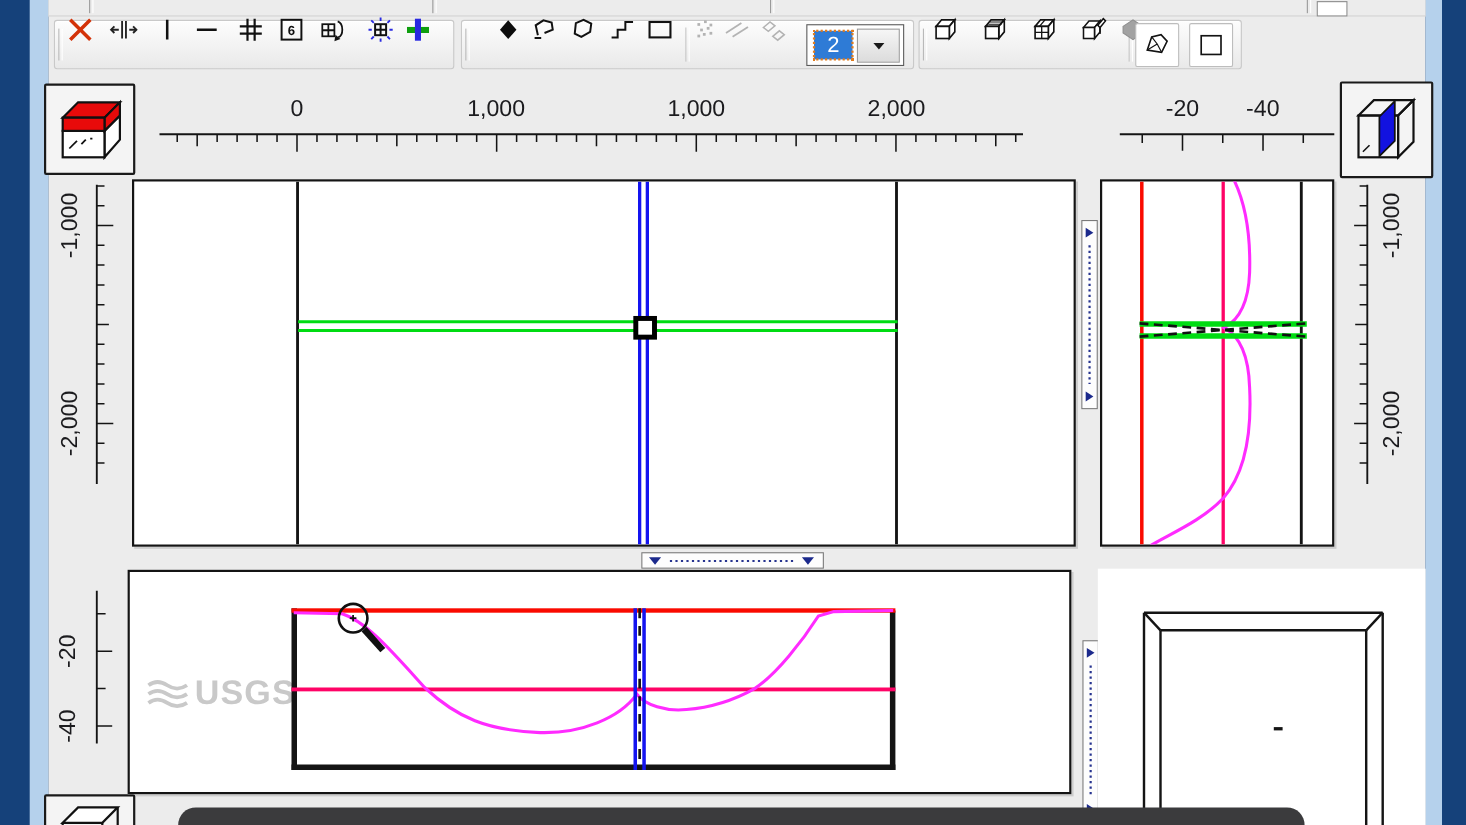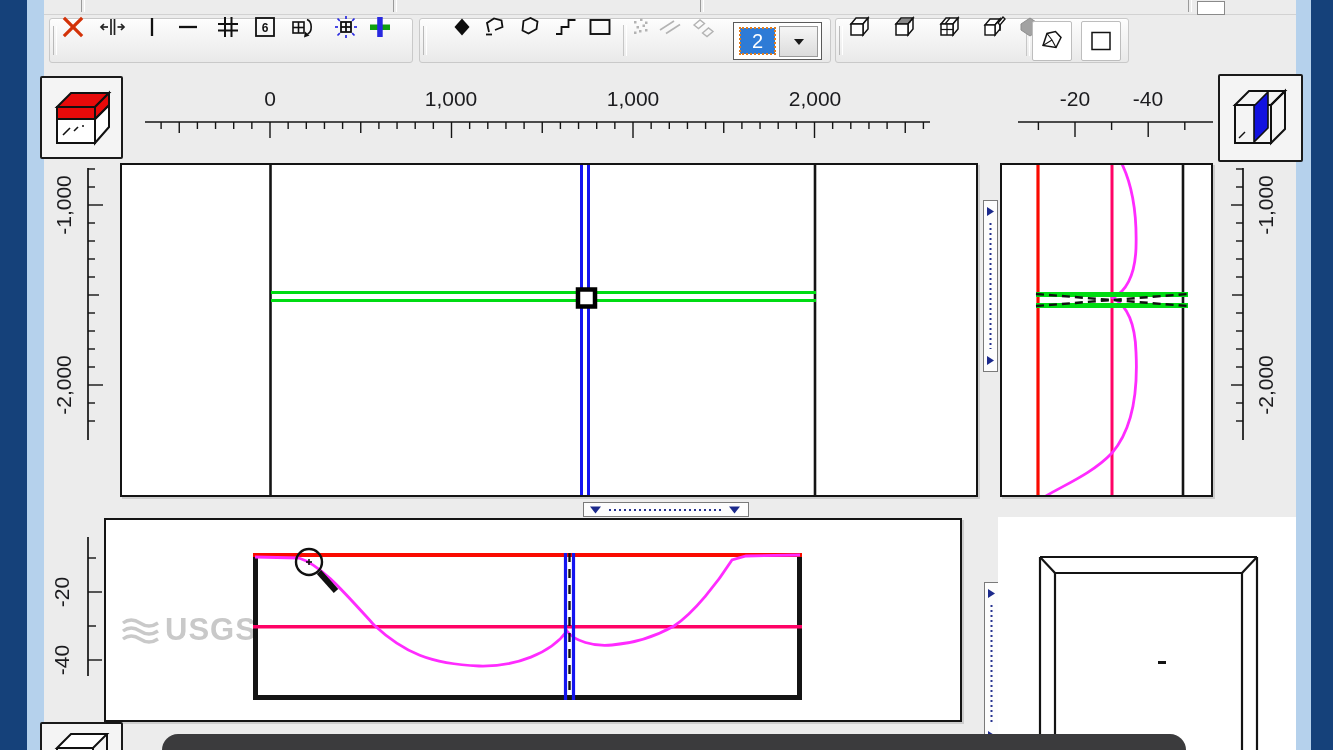--- a/index.html
+++ b/index.html
@@ -468,21 +468,21 @@
   </div>
 
   <div class="strip" style="left:583px;top:502px;width:164px;height:13px;">
     <svg width="164" height="13">
       <polygon points="6,3.5 17,3.5 11.5,10.5" fill="#1c2a8c"></polygon>
       <polygon points="145,3.5 156,3.5 150.5,10.5" fill="#1c2a8c"></polygon>
       <line x1="25" y1="7" x2="139" y2="7" stroke="#26338f" stroke-width="2" stroke-dasharray="2 3"></line>
     </svg>
   </div>
 
-  <div class="canvas" style="left:104px;top:518px;width:854px;height:200px;">
+  <div class="canvas" style="left:116px;top:518px;width:854px;height:200px;">
     <div class="wm" style="left:15px;top:92px;">
       <svg width="40" height="32" viewBox="0 0 40 32" style="margin-right:4px;">
         <g stroke="#c9c9c9" stroke-width="3.4" fill="none">
           <path d="M2,9 Q10,3 19,9 T37,9"></path>
           <path d="M2,17 Q10,11 19,17 T37,17"></path>
           <path d="M2,25 Q10,19 19,25 T37,25"></path>
           </g>
         </svg>
       <span>USGS</span>
     </div>

